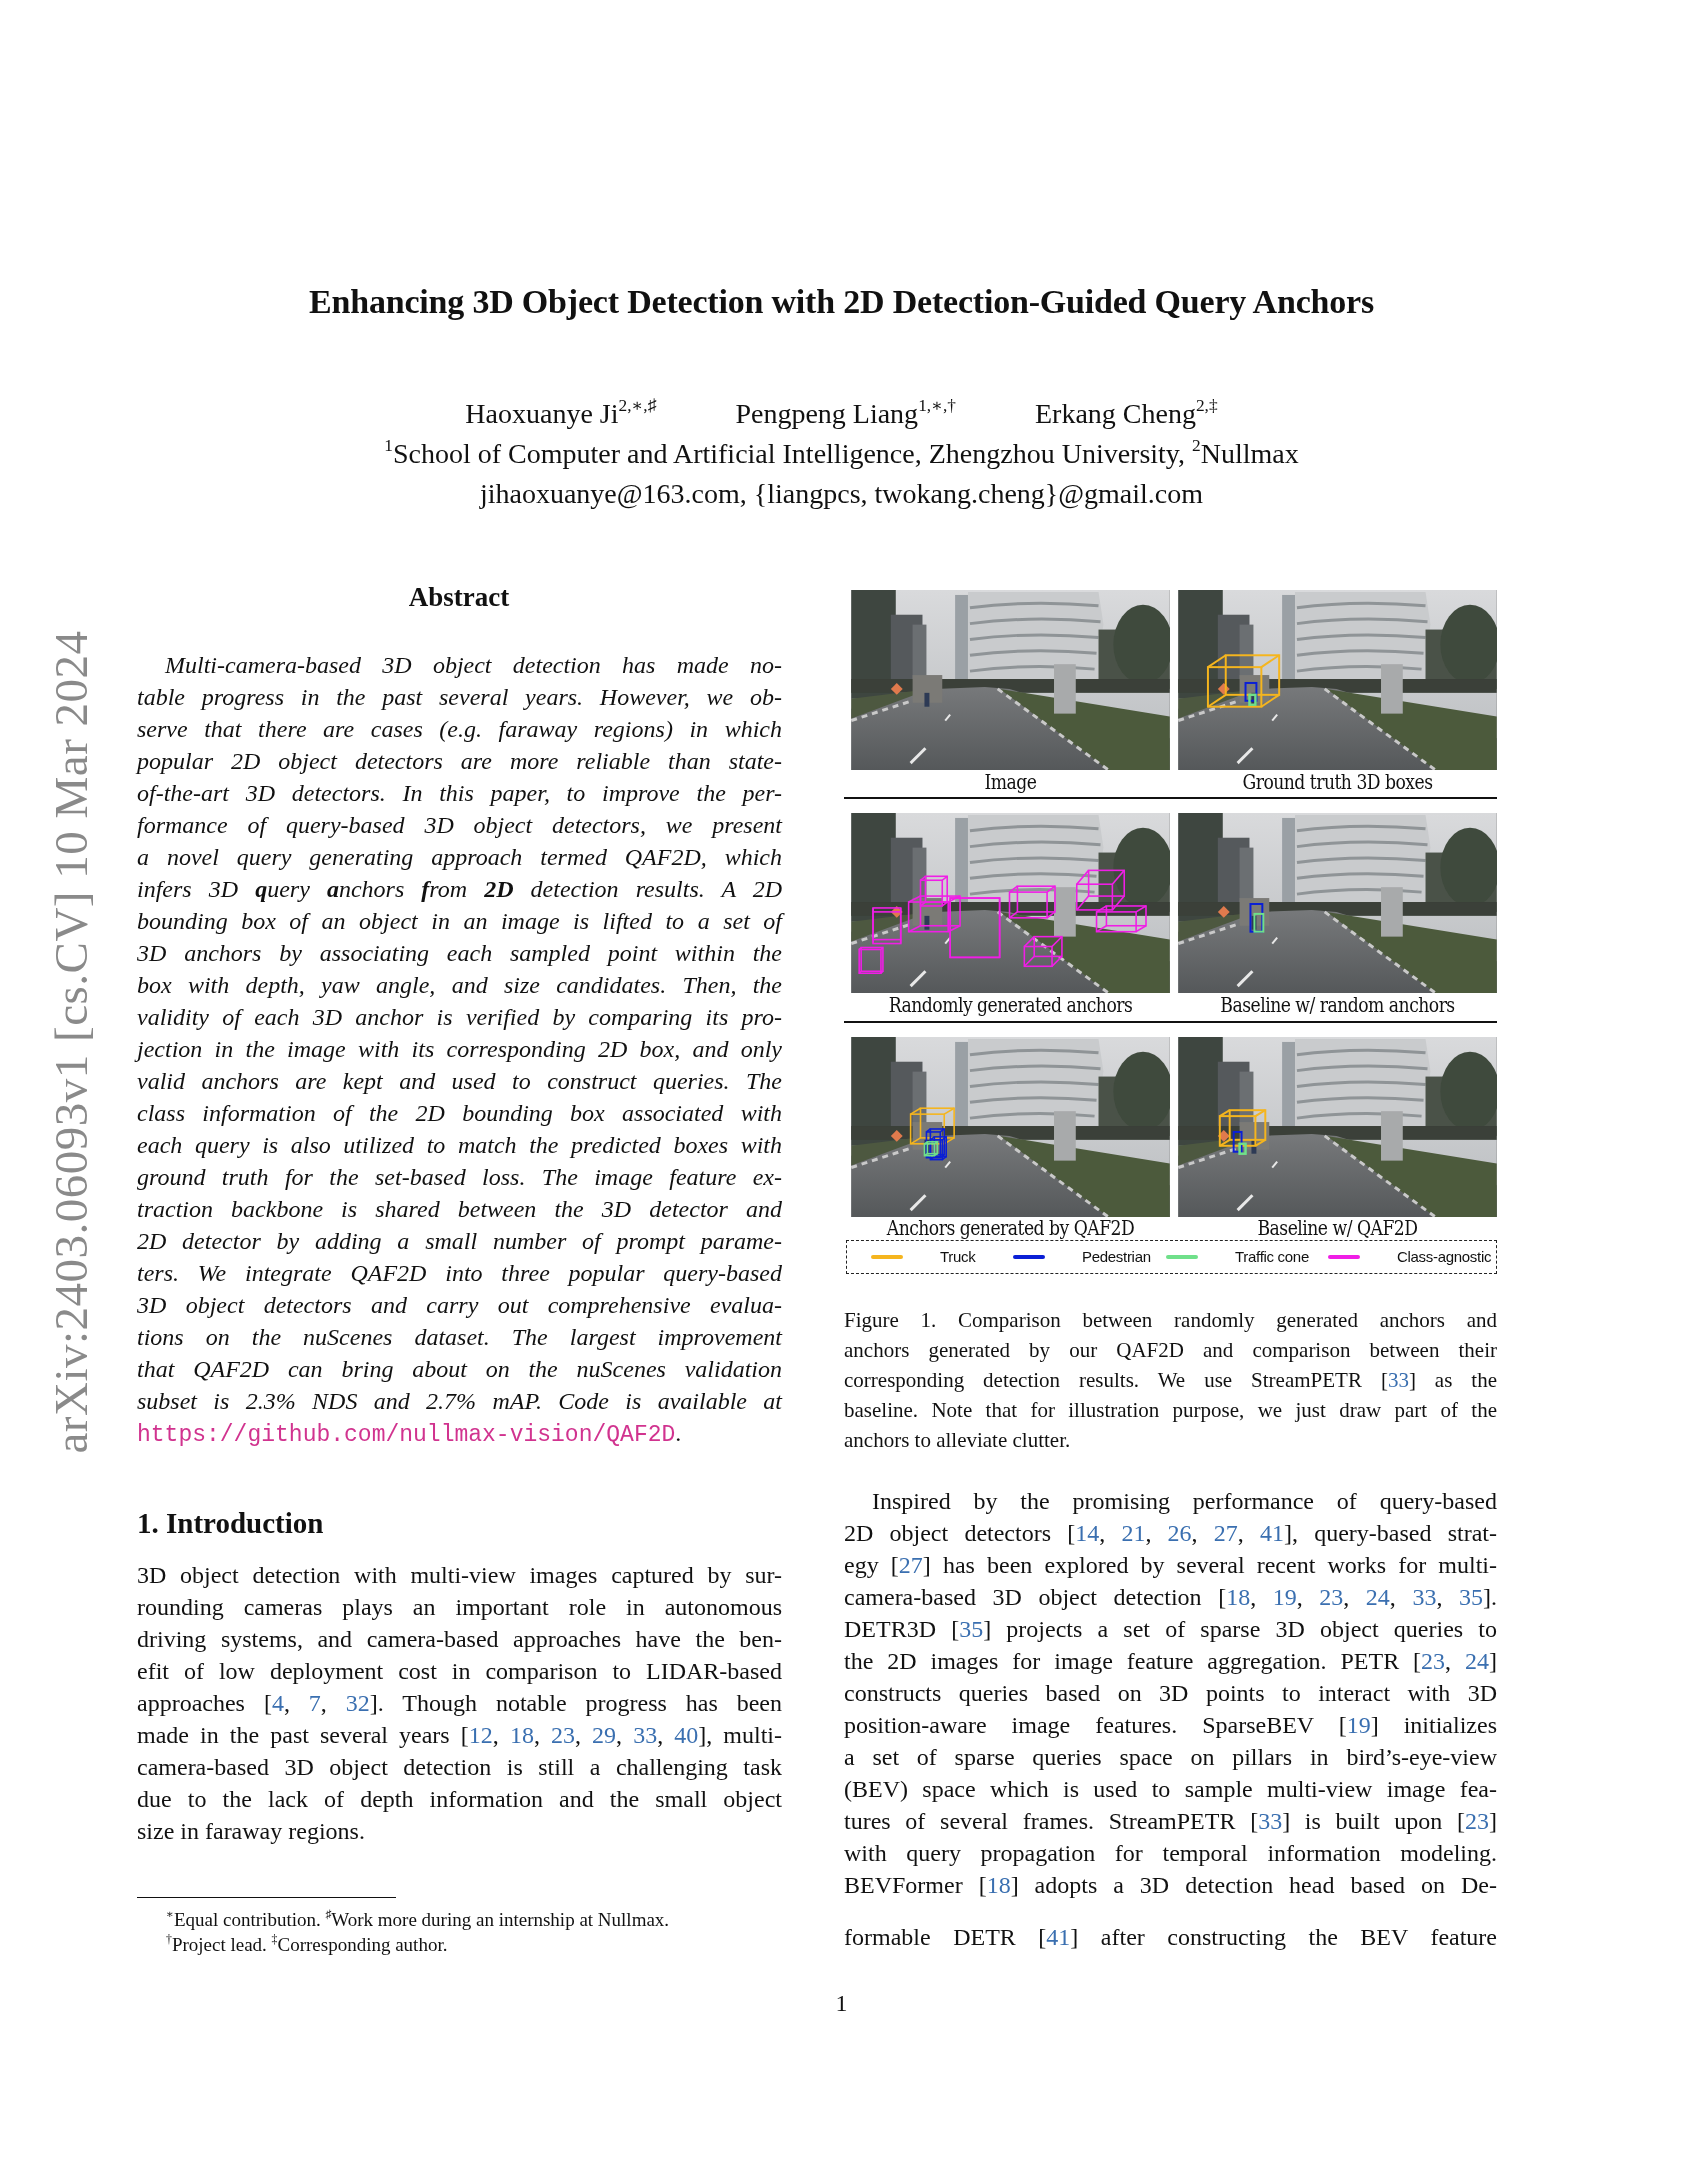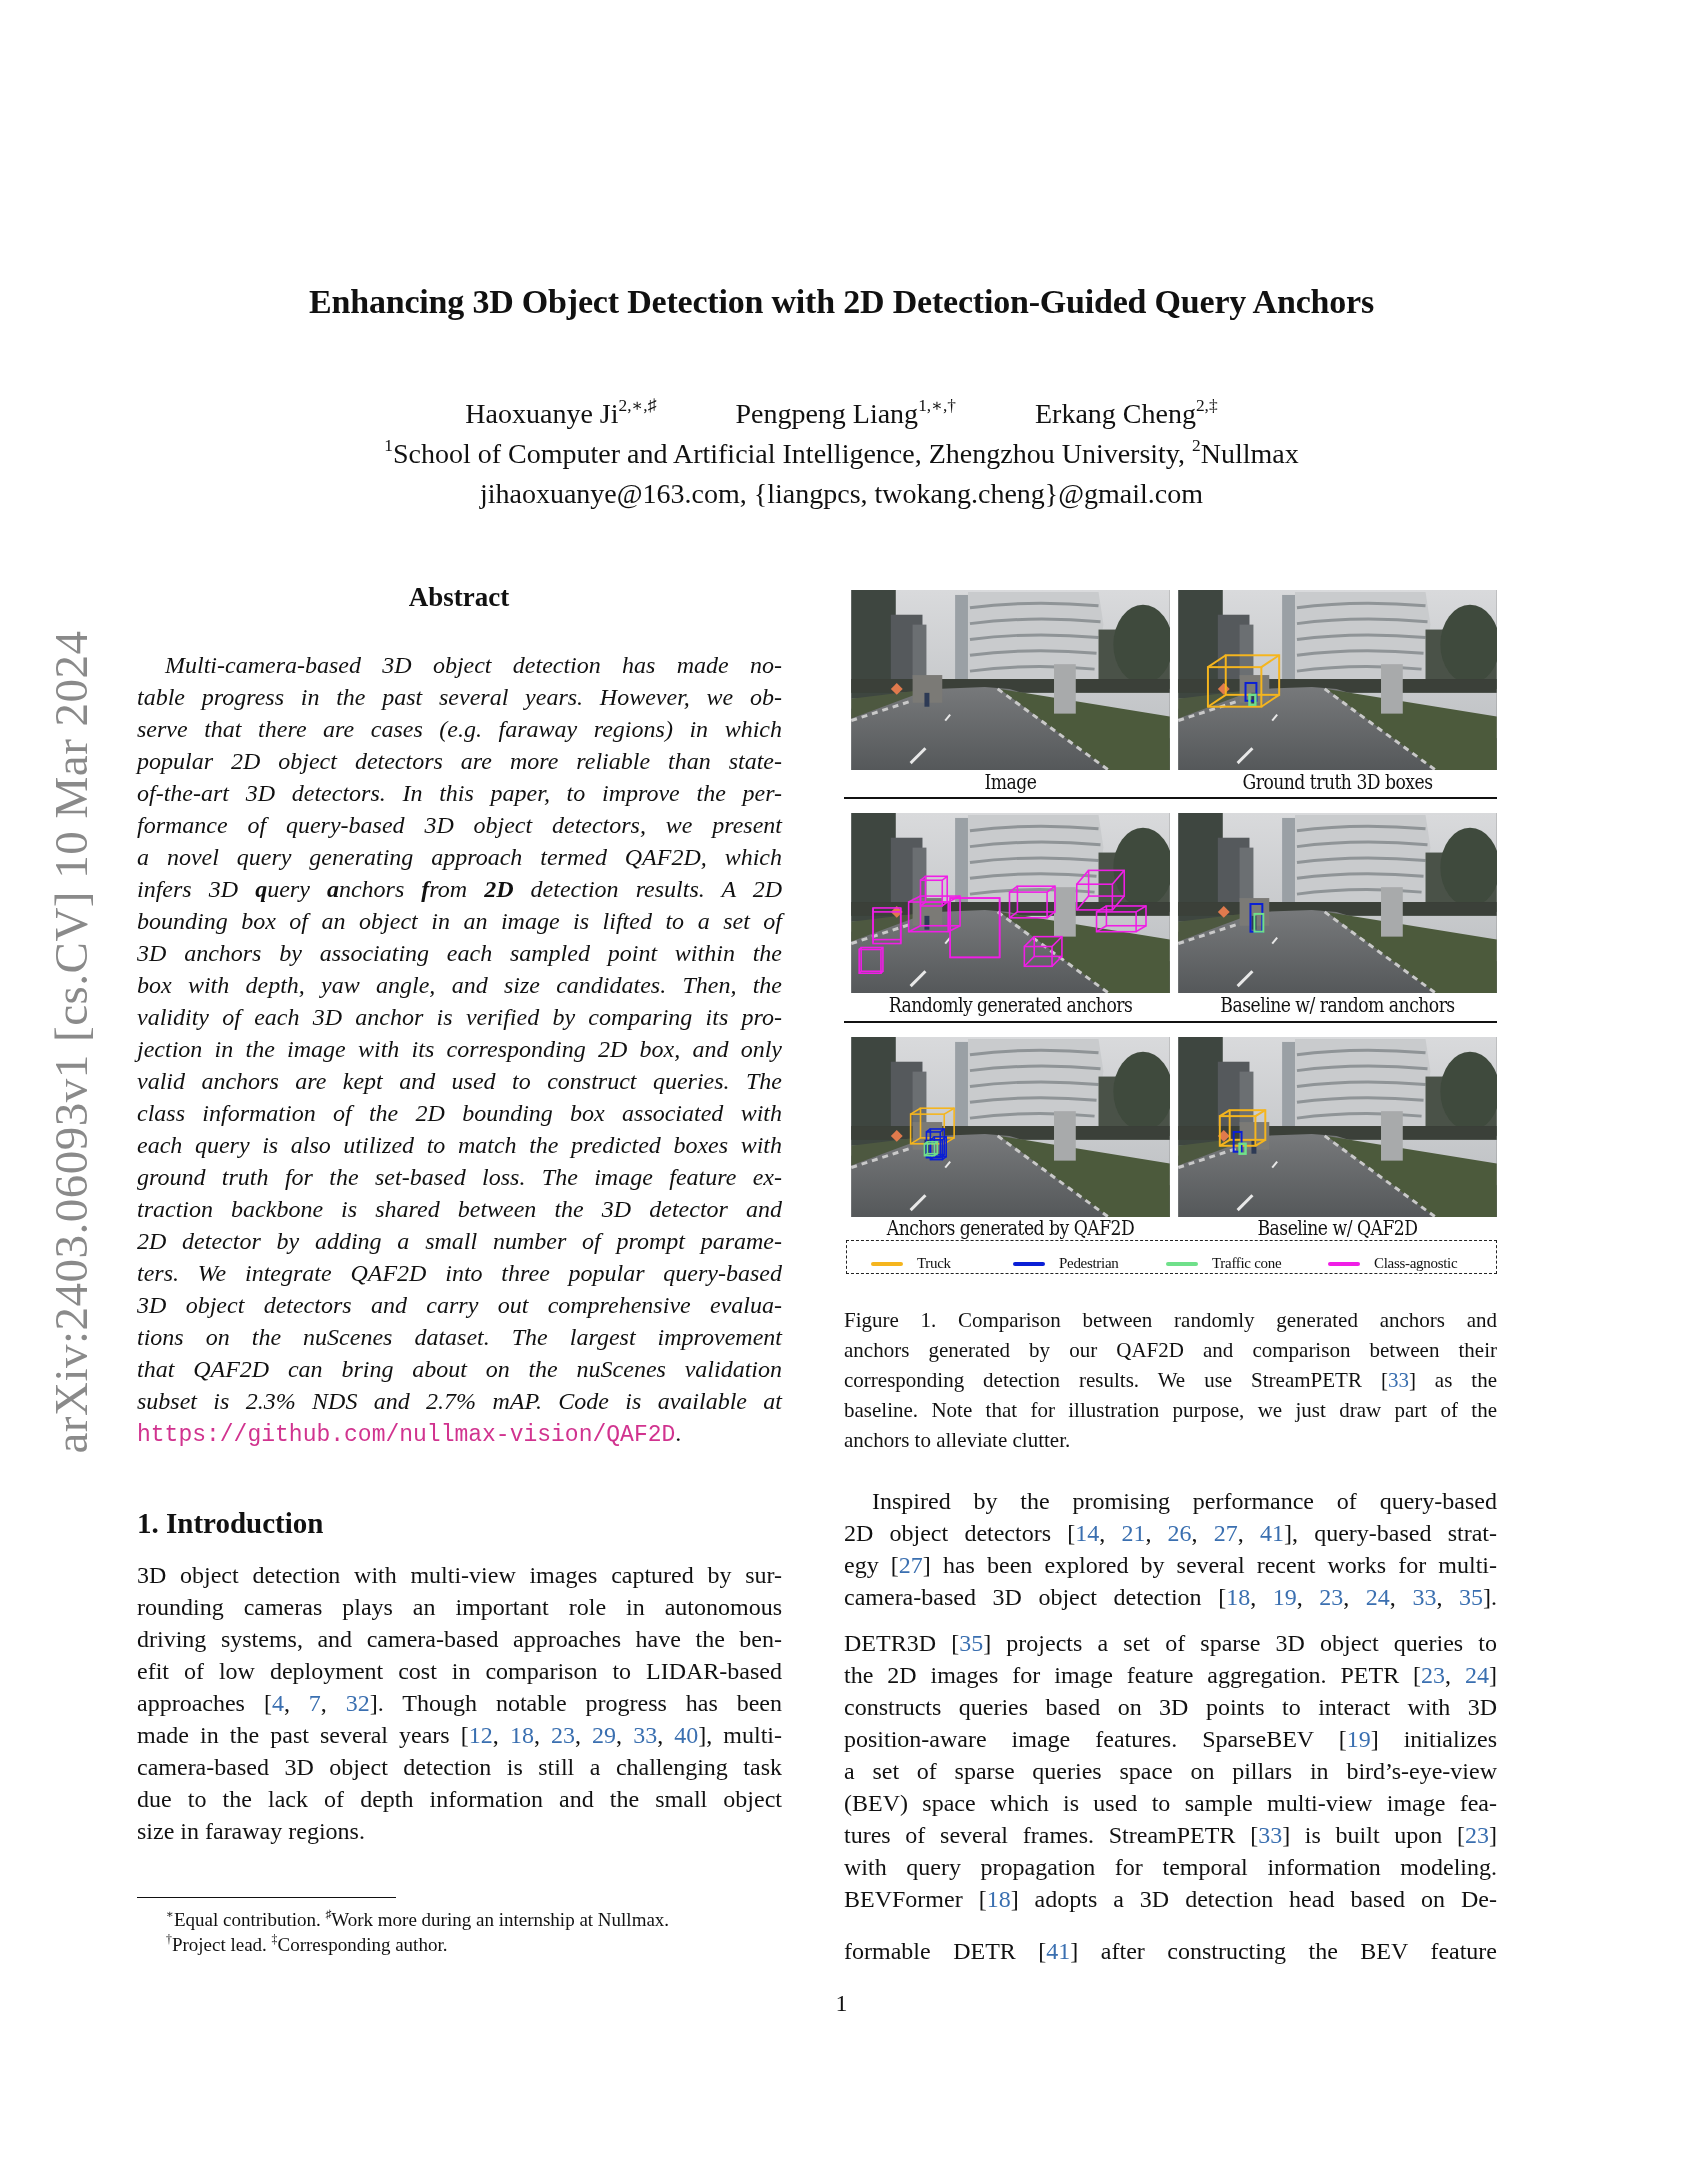--- a/index.html
+++ b/index.html
@@ -22,21 +22,21 @@
   .url { font-family:"Liberation Mono","DejaVu Sans Mono",monospace; font-style:normal; color:#d1338f; font-size:23px; }
   .h-sec { font-weight:bold; font-size:29px; }
   .fnrule { left:137px; width:259px; top:1897px; border-top:1.5px solid #111; }
   .footnote { left:166px; width:634px; font-size:19px; line-height:25px; }
   .pagenum { left:0; width:1683px; top:1990px; text-align:center; font-size:24px; }
   
   .fig-img { position:absolute; width:319px; height:180px; overflow:hidden; background:#777; }
   .fig-cap { position:absolute; width:327px; text-align:center; font-family:"DejaVu Serif",serif; font-size:20px; letter-spacing:-0.6px; transform:scaleX(0.86); transform-origin:center; }
   .fig-rule { position:absolute; left:844px; width:653px; border-top:2.5px solid #111; }
   .legend { left:846px; top:1240px; width:649px; height:32px; border:1.5px dashed #222; border-top-style:dashed; }
-  .leg-item { position:absolute; top:14px; display:flex; align-items:center; font-family:Liberation Serif, serif; font-size:15px; letter-spacing:-0.3px; }
+  .leg-item { position:absolute; top:7px; display:flex; align-items:center; font-family:Liberation Sans, sans-serif; font-size:15px; letter-spacing:-0.3px;gap:23px; }
   .leg-line { display:inline-block; width:32px; height:4px; border-radius:2px; margin-right:14px; }
   .caption { font-size:21px; line-height:30px; text-align:justify; }
 </style>
 </head>
 <body>
 
 <div class="abs title">Enhancing 3D Object Detection with 2D Detection-Guided Query Anchors</div>
 
 <div class="abs authors">
   <div>
@@ -511,21 +511,21 @@
   <div style="text-align-last:justify;"><span>corresponding detection results. We use StreamPETR [</span><a class="cite">33</a><span>] as the</span></div>
   <div style="text-align-last:justify;">baseline. Note that for illustration purpose, we just draw part of the</div>
   <div>anchors to alleviate clutter.</div>
 </div>
 
 <div class="abs col-right para" style="top:1485px;" id="right-text">
     <div style="text-align-last: justify; text-indent: 28px;">Inspired by the promising performance of query-based</div>
     <div style="text-align-last: justify;">2D object detectors [<a class="cite">14</a>, <a class="cite">21</a>, <a class="cite">26</a>, <a class="cite">27</a>, <a class="cite">41</a>], query-based strat-</div>
     <div style="text-align-last: justify;">egy [<a class="cite">27</a>] has been explored by several recent works for multi-</div>
     <div style="text-align-last: justify;">camera-based 3D object detection [<a class="cite">18</a>, <a class="cite">19</a>, <a class="cite">23</a>, <a class="cite">24</a>, <a class="cite">33</a>, <a class="cite">35</a>].</div>
-    <div style="text-align-last: justify; margin-top: 14px;">DETR3D [<a class="cite">35</a>] projects a set of sparse 3D object queries to</div>
+    <div style="text-align-last: justify;">DETR3D [<a class="cite">35</a>] projects a set of sparse 3D object queries to</div>
     <div style="text-align-last: justify;">the 2D images for image feature aggregation. PETR [<a class="cite">23</a>, <a class="cite">24</a>]</div>
     <div style="text-align-last: justify;">constructs queries based on 3D points to interact with 3D</div>
     <div style="text-align-last: justify;">position-aware image features. SparseBEV [<a class="cite">19</a>] initializes</div>
     <div style="text-align-last: justify;">a set of sparse queries space on pillars in bird’s-eye-view</div>
     <div style="text-align-last: justify;">(BEV) space which is used to sample multi-view image fea-</div>
     <div style="text-align-last: justify;">tures of several frames. StreamPETR [<a class="cite">33</a>] is built upon [<a class="cite">23</a>]</div>
     <div style="text-align-last: justify;">with query propagation for temporal information modeling.</div>
     <div style="text-align-last: justify;">BEVFormer [<a class="cite">18</a>] adopts a 3D detection head based on De-</div>
     <div style="text-align-last: justify; margin-top: 20px;">formable DETR [<a class="cite">41</a>] after constructing the BEV feature</div>
   </div>

